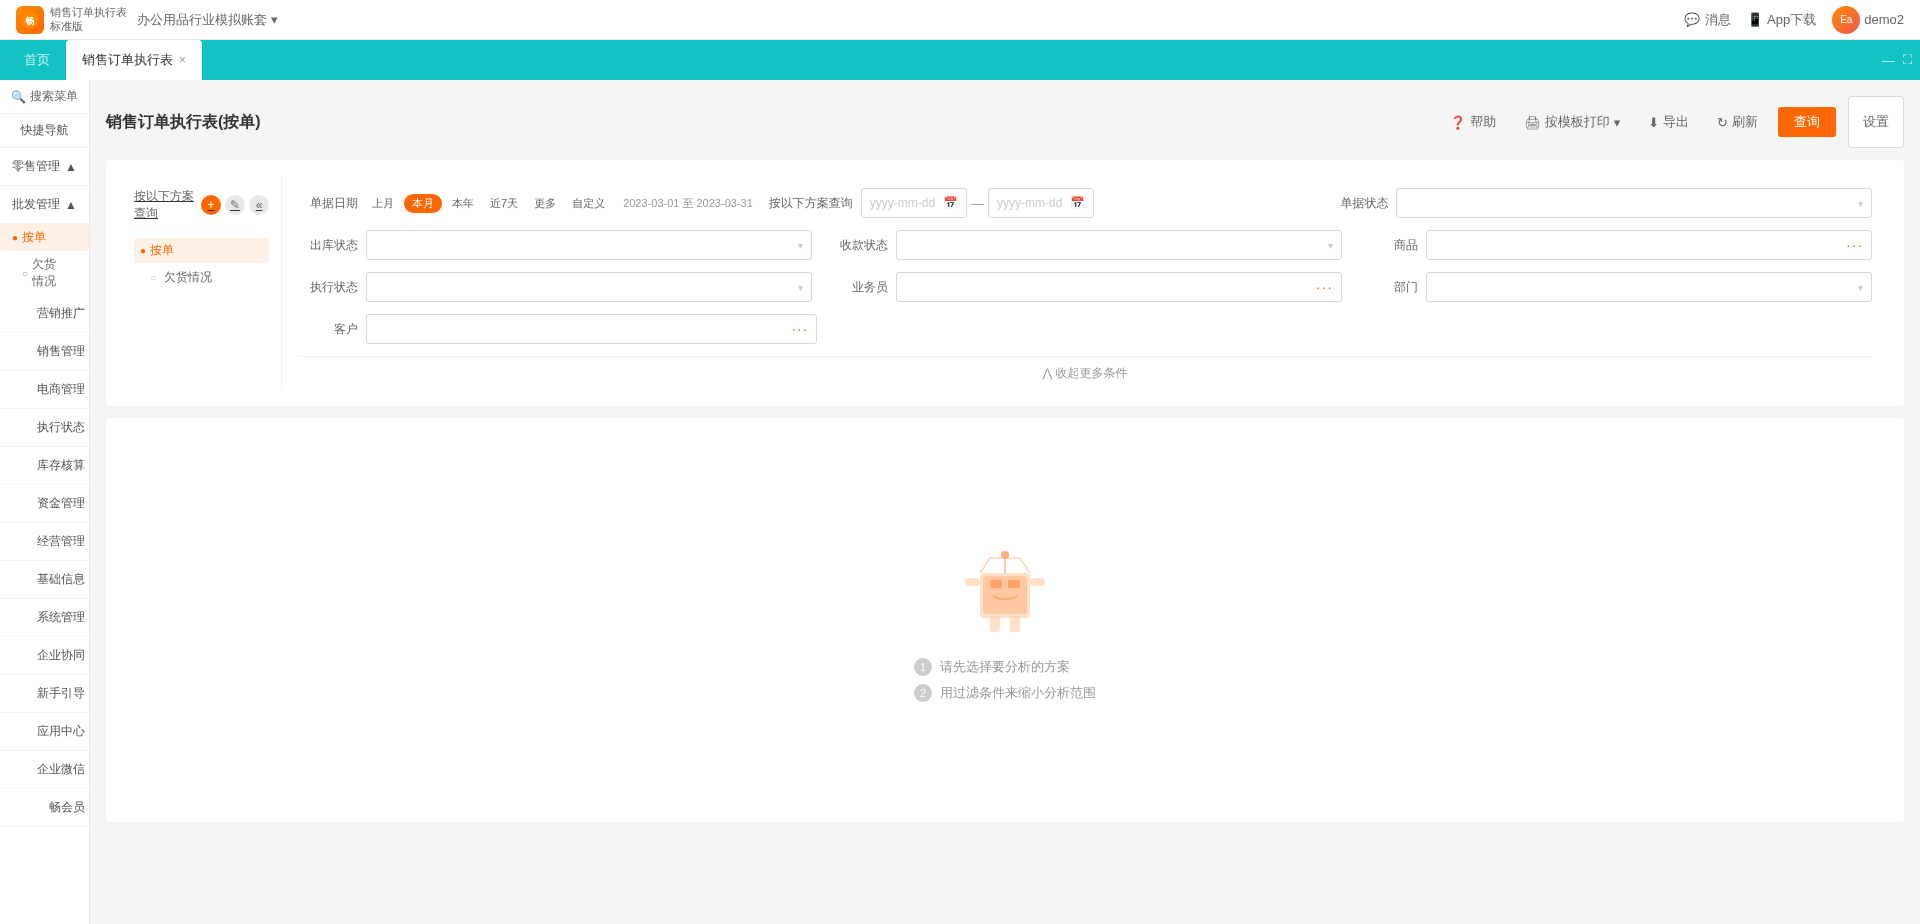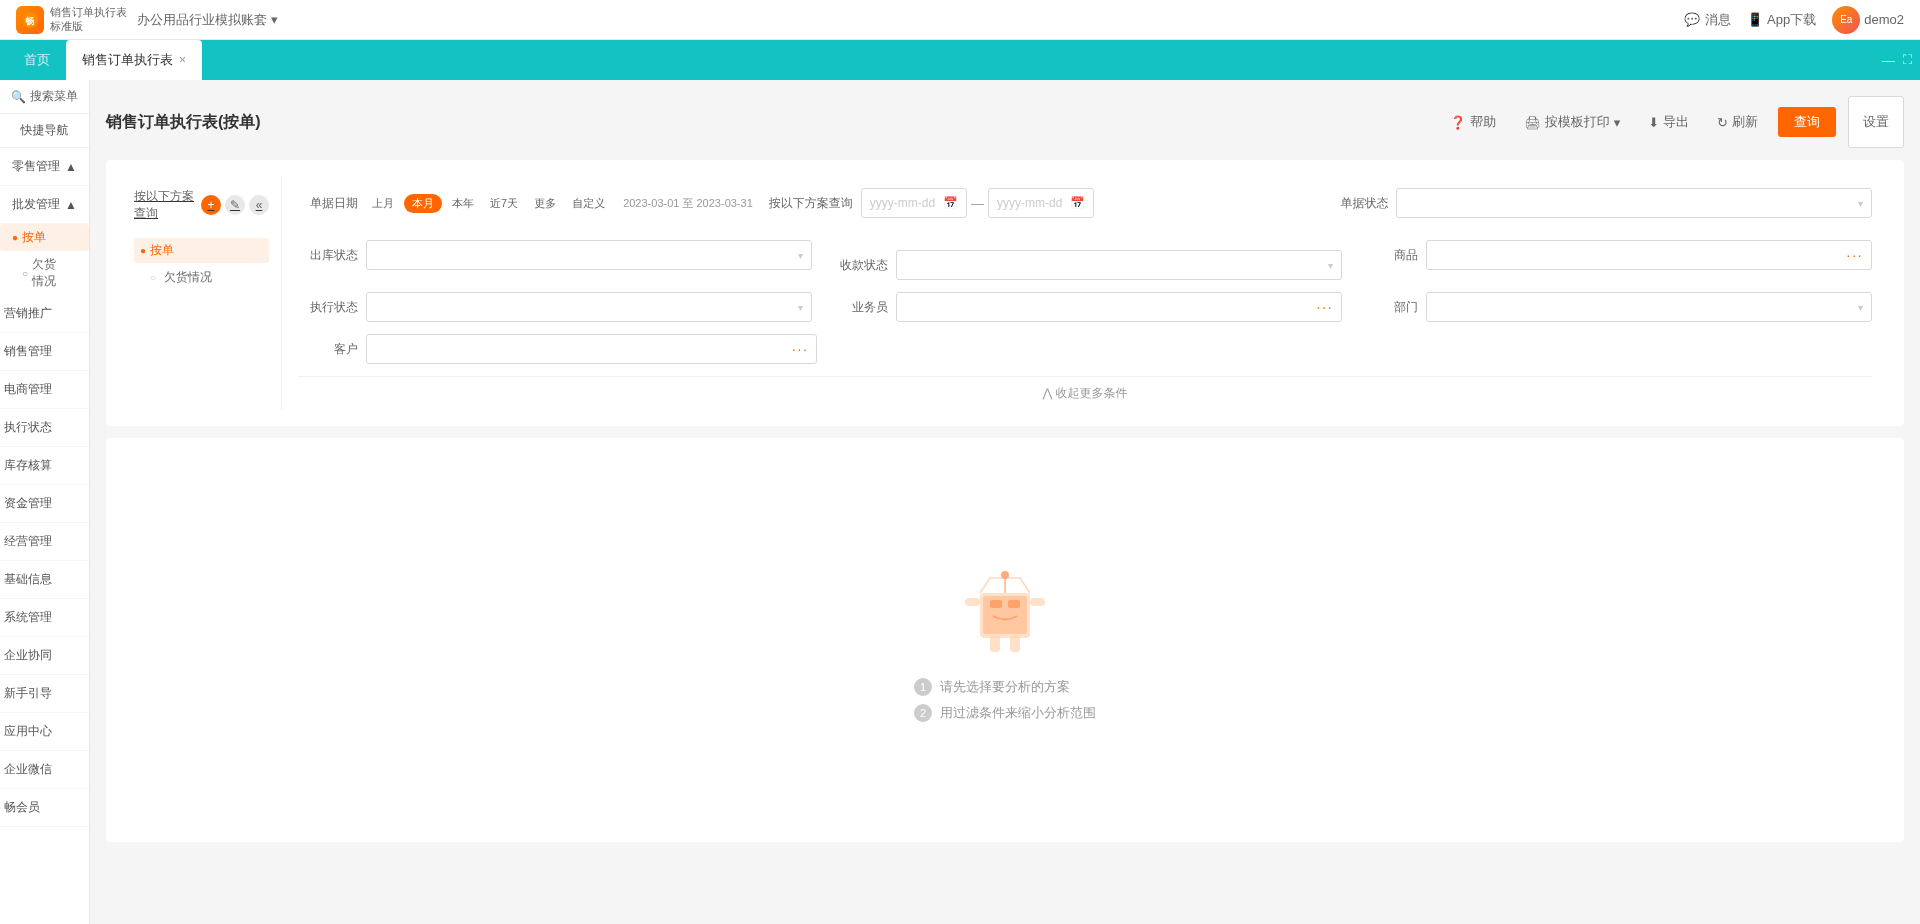--- a/index.html
+++ b/index.html
@@ -148,21 +148,21 @@
     }
     .sidebar-item {
       padding: 10px 4px;
       text-align: center;
       cursor: pointer;
       color: #555;
       font-size: 12px;
       border-bottom: 1px solid #f5f5f5;
       display: flex;
       align-items: center;
-      justify-content: flex-start;
+      justify-content: flex-end;
       gap: 4px;
     }
     .sidebar-item.has-arrow {
       justify-content: space-between;
       padding: 10px 12px;
     }
     .quick-nav {
       padding: 8px 4px;
       text-align: center;
       font-size: 12px;
@@ -662,21 +662,21 @@
           </div>
 
           <div class="filter-row">
             <div class="filter-group" style="flex:1;">
               <span class="filter-label">出库状态</span>
               <div class="select-control" style="flex:1;">
                 <span style="color:#ccc;"></span>
                 <span class="select-arrow">▾</span>
               </div>
             </div>
-            <div class="filter-group" style="flex:1;margin-top:20px;">
+            <div class="filter-group" style="flex:1;">
               <span class="filter-label">收款状态</span>
               <div class="select-control" style="flex:1;">
                 <span style="color:#ccc;"></span>
                 <span class="select-arrow">▾</span>
               </div>
             </div>
             <div class="filter-group" style="flex:1;">
               <span class="filter-label">商品</span>
               <div class="filter-control" style="flex:1; justify-content:flex-end;">
                 <span class="dots-btn">···</span>

